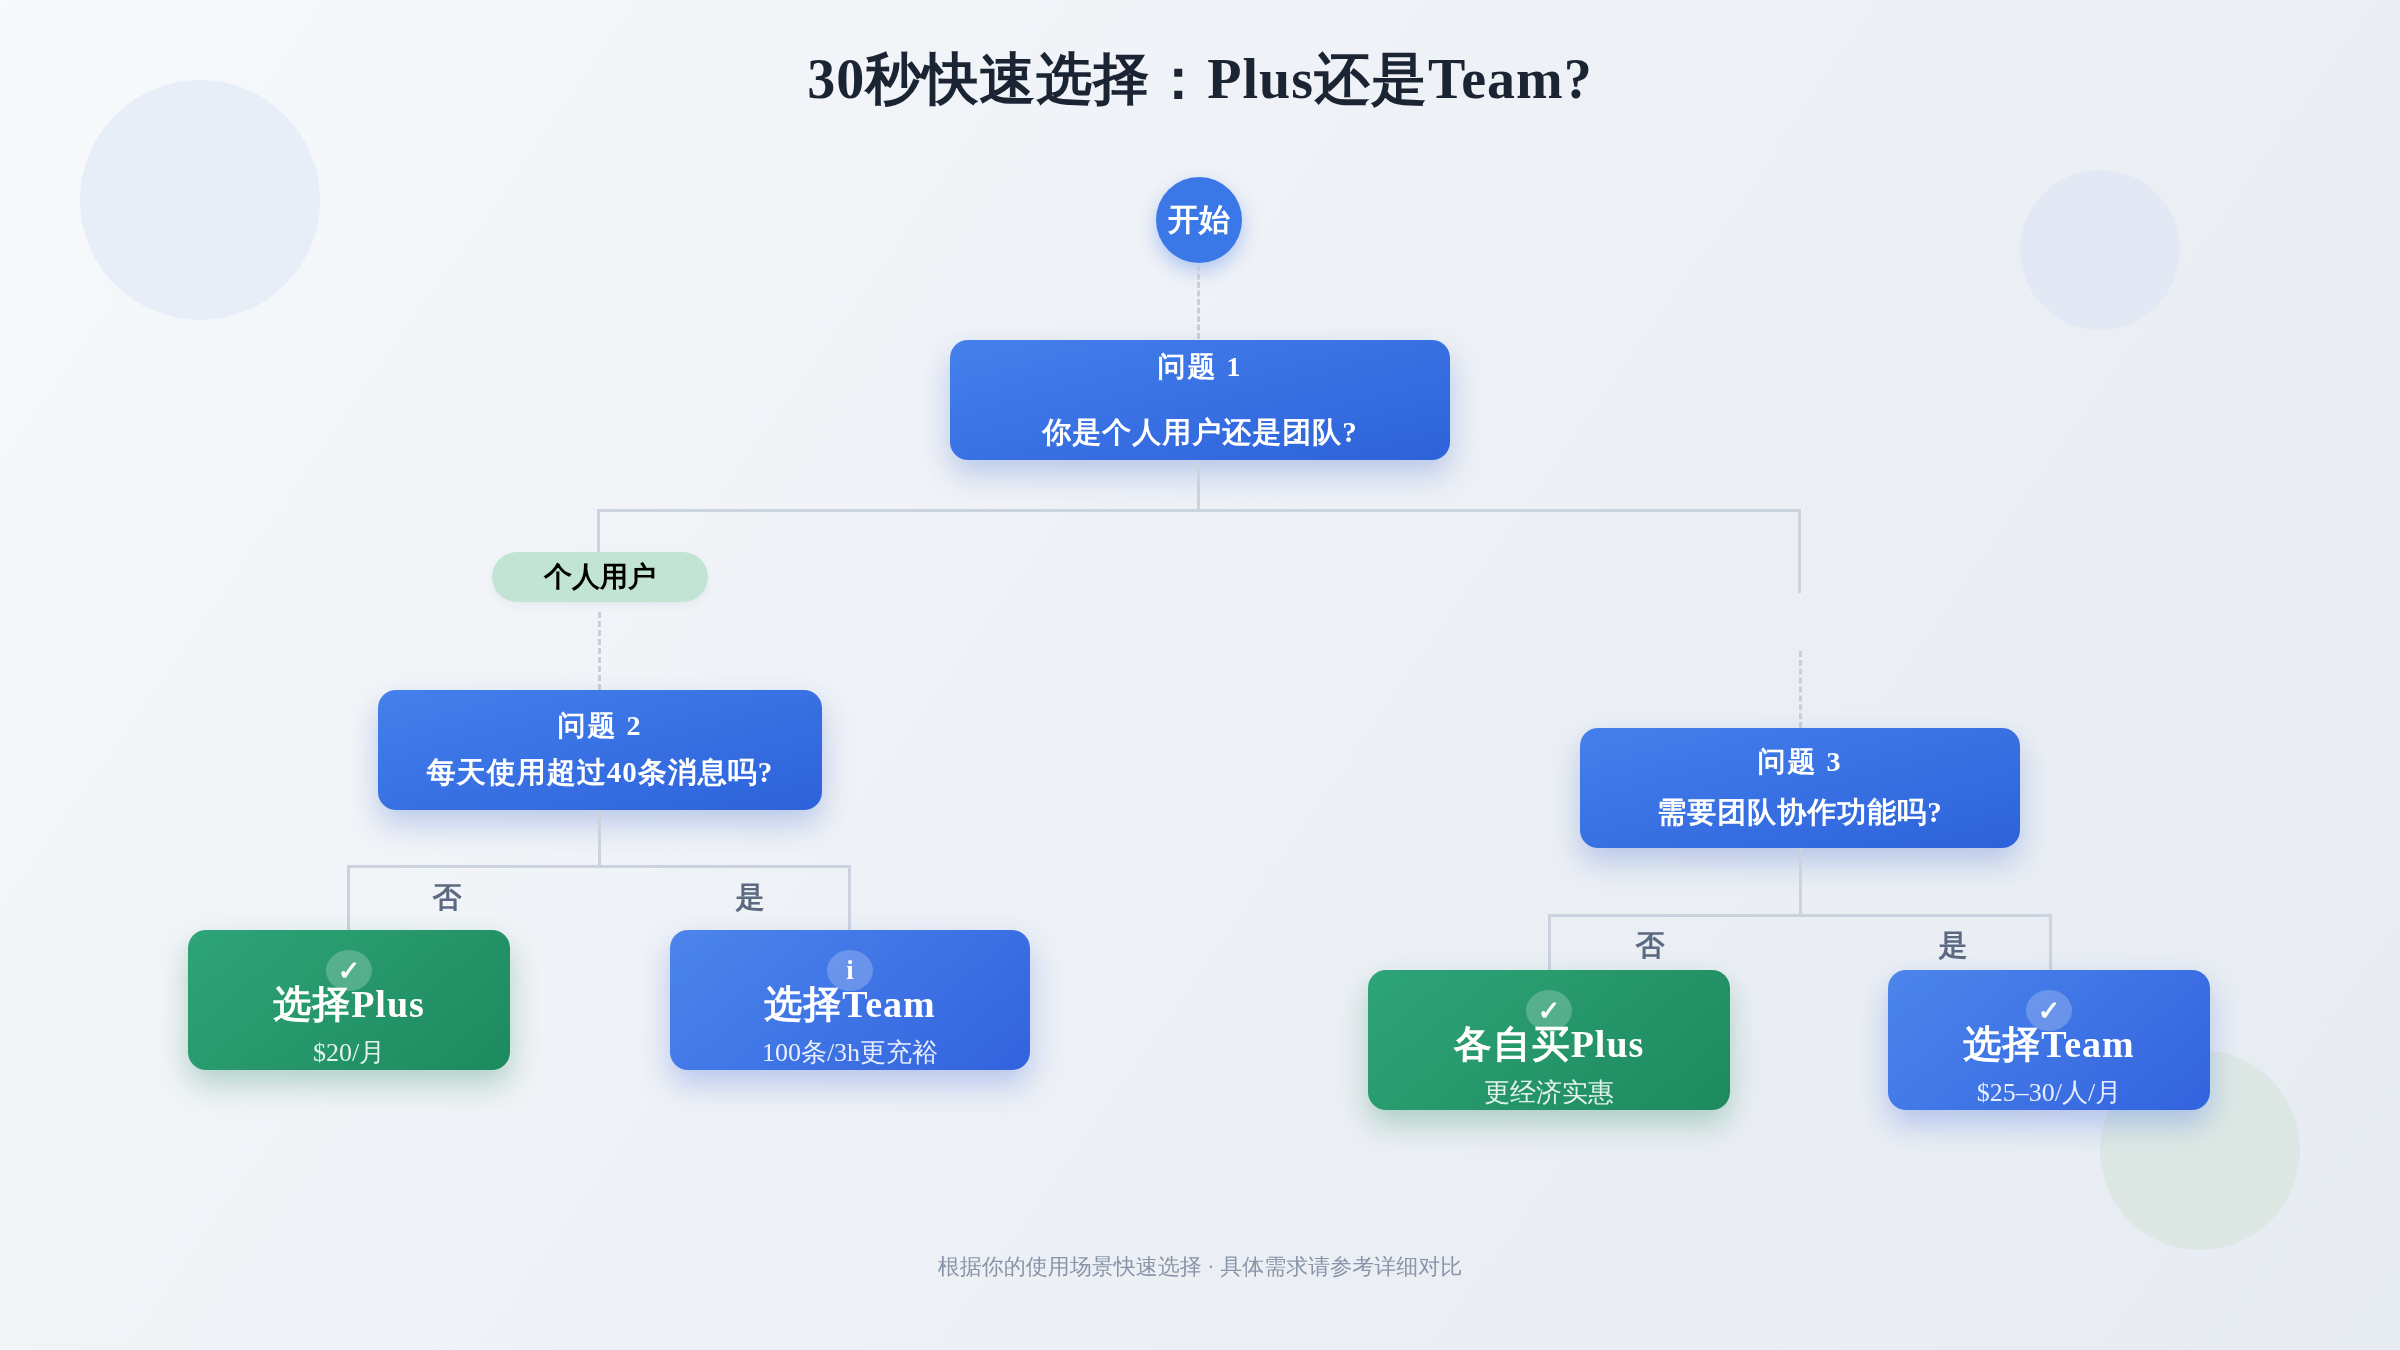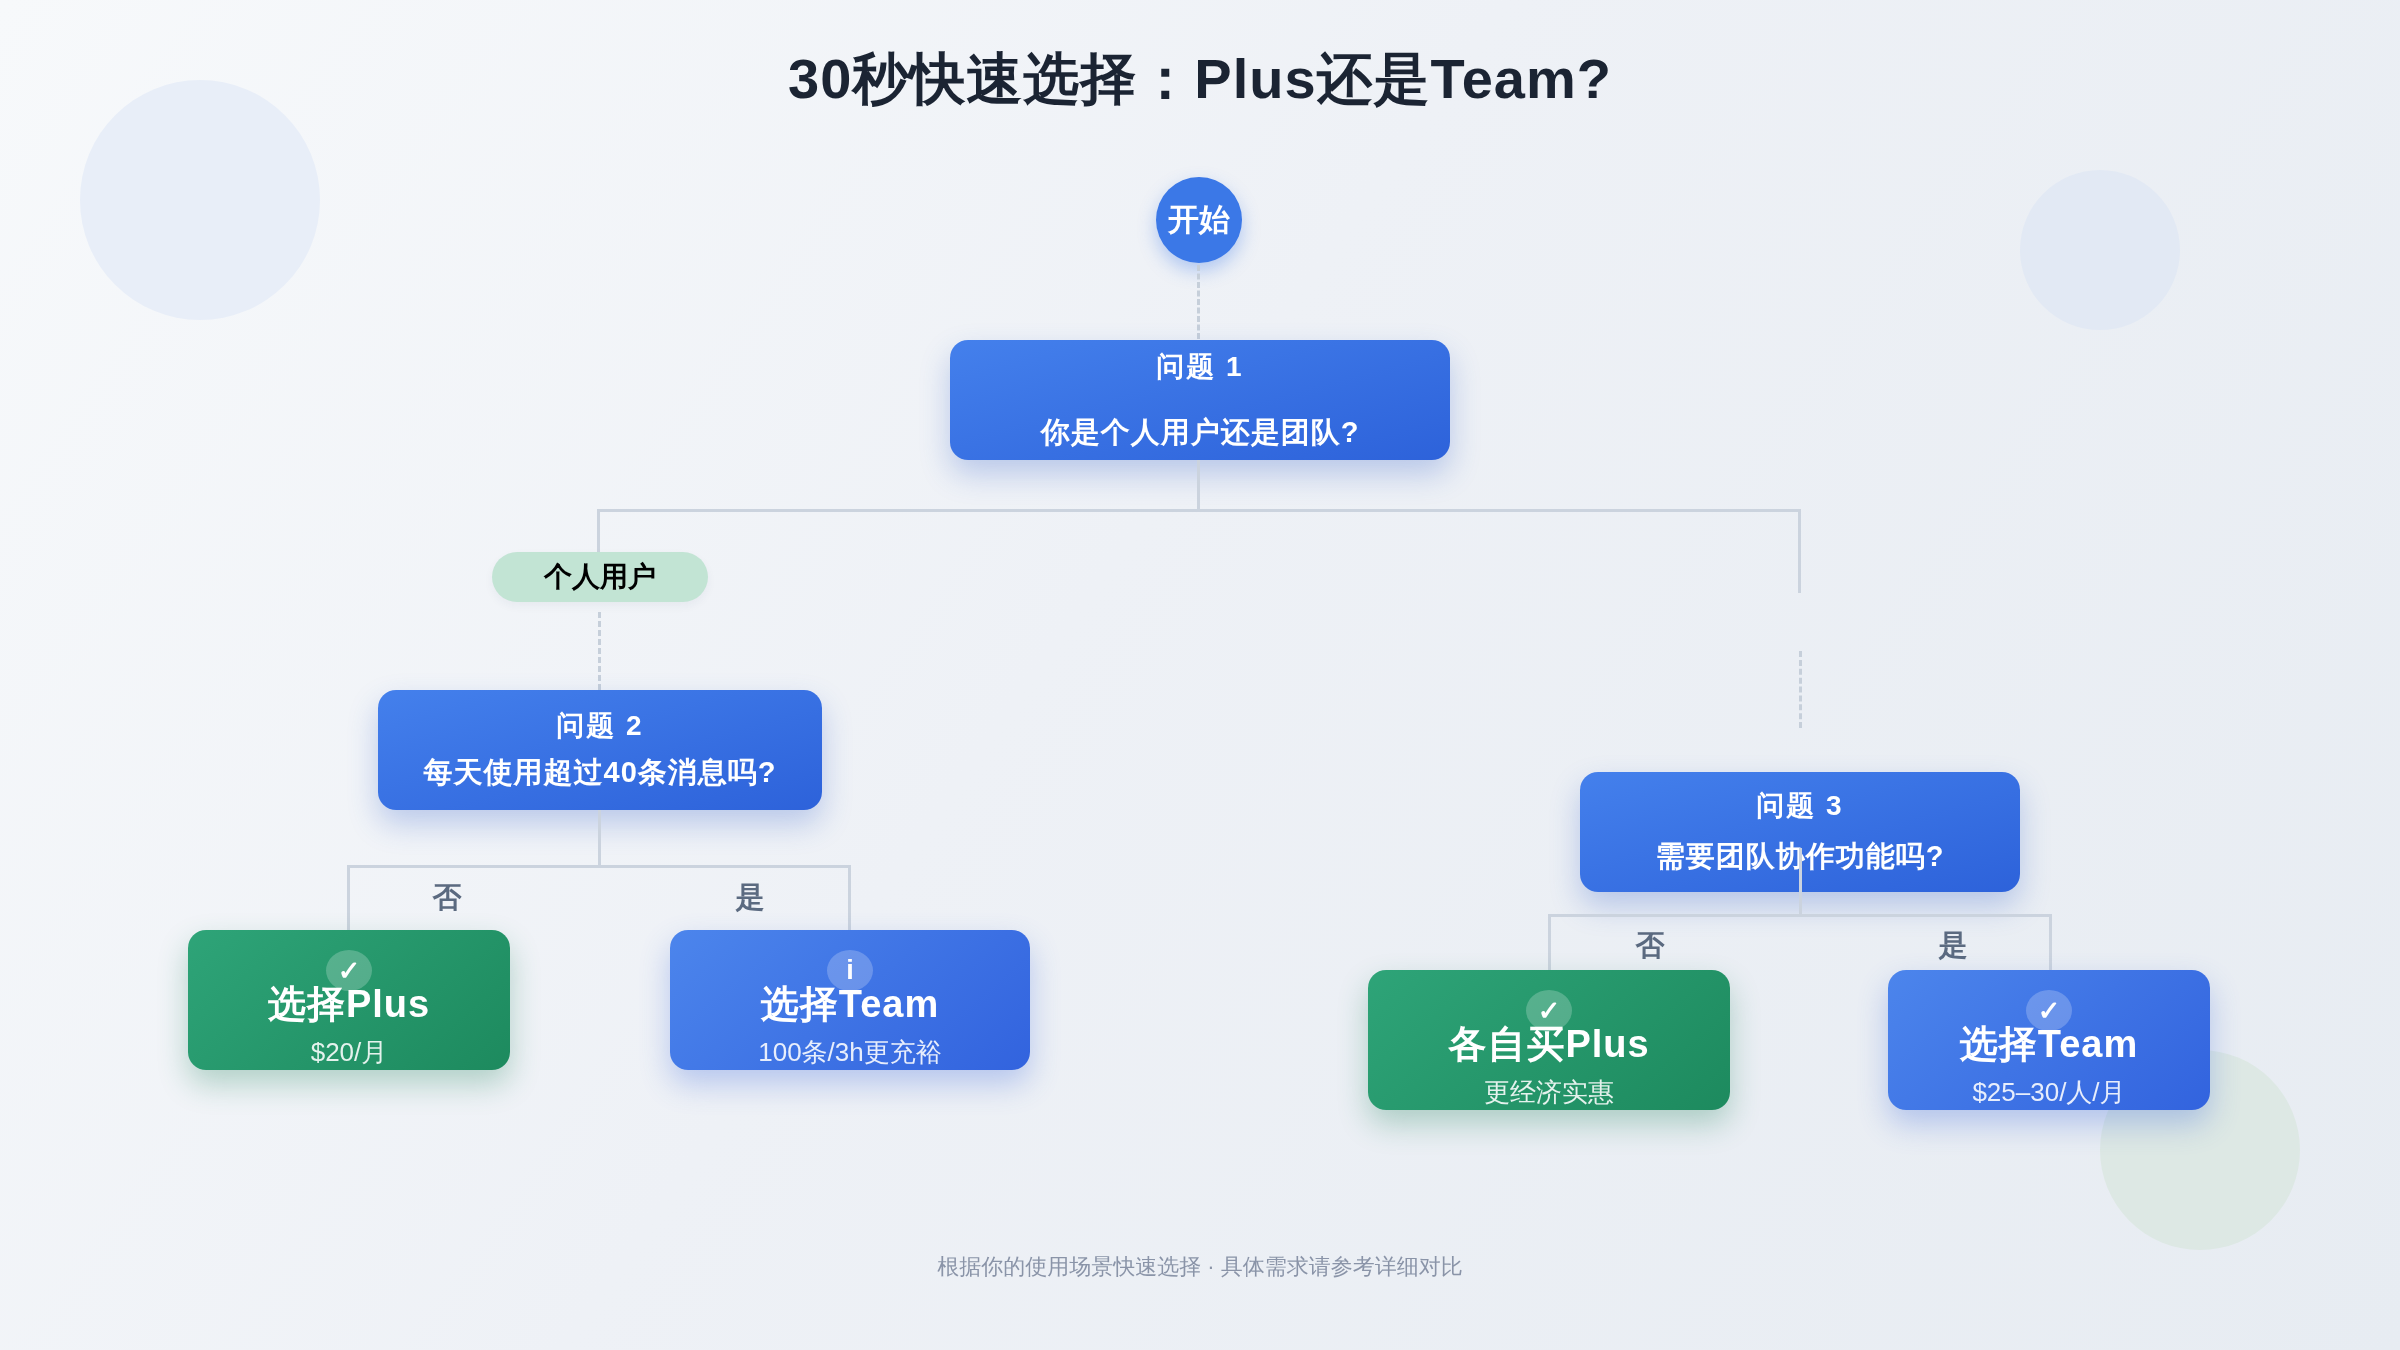--- a/index.html
+++ b/index.html
@@ -1,19 +1,19 @@
 <!DOCTYPE html>
 <html><head>
 <meta charset="utf-8">
 <style>
   html,body{margin:0;padding:0;}
   .canvas{
     position:relative;width:2400px;height:1350px;overflow:hidden;
     background:linear-gradient(125deg,#f7f9fb 0%,#eef1f6 45%,#e7ecf2 100%);
-    font-family:Liberation Sans, sans-serif;
+    font-family:Liberation Serif, serif;
   }
   .bg-circle{position:absolute;border-radius:50%;}
   .bg-circle.c1{left:80px;top:80px;width:240px;height:240px;background:#e8eef8;}
   .bg-circle.c2{left:2020px;top:170px;width:160px;height:160px;background:#e2e9f4;}
   .bg-circle.c3{left:2100px;top:1050px;width:200px;height:200px;background:#dde8e4;}
 
   .page-title{position:absolute;top:42px;left:0;width:100%;text-align:center;
     font-size:56px;font-weight:700;color:#1b2433;letter-spacing:1px;}
 
   .line{position:absolute;background:#cbd3de;}
@@ -27,21 +27,21 @@
     box-shadow:0 8px 18px rgba(59,120,231,.35);}
 
   .qbox{position:absolute;border-radius:18px;color:#fff;
     background:linear-gradient(165deg,#4480ec 0%,#2d62da 100%);
     display:flex;flex-direction:column;align-items:center;justify-content:center;gap:12px;
     box-shadow:0 14px 30px rgba(47,95,202,.28);}
   .qbox .qhead{font-size:28px;font-weight:600;letter-spacing:2px;}
   .qbox .qtext{font-size:29px;font-weight:700;letter-spacing:1px;}
   .qbox.q1{left:950px;top:340px;width:500px;height:120px;gap:27px;}
   .qbox.q2{left:378px;top:690px;width:444px;height:120px;gap:8px;}
-  .qbox.q3{left:1580px;top:728px;width:440px;height:120px;margin-top:44px;}
+  .qbox.q3{left:1580px;top:728px;width:440px;height:120px;}
 
   .pill{position:absolute;transform:translateX(-50%);height:50px;border-radius:29px;
     display:flex;align-items:center;padding:0 52px;font-size:28px;font-weight:700;color:#000000;
     box-shadow:0 4px 10px rgba(40,60,90,.05);}
   .pill.mint{left:600px;top:552px;background:#c2e4d4;}
   .pill.blue{left:1800px;top:591px;background:#c8d7f4;}
 
   .edge-label{position:absolute;transform:translate(-50%,-50%);
     font-size:29px;font-weight:600;color:#5b6a80;}
 

